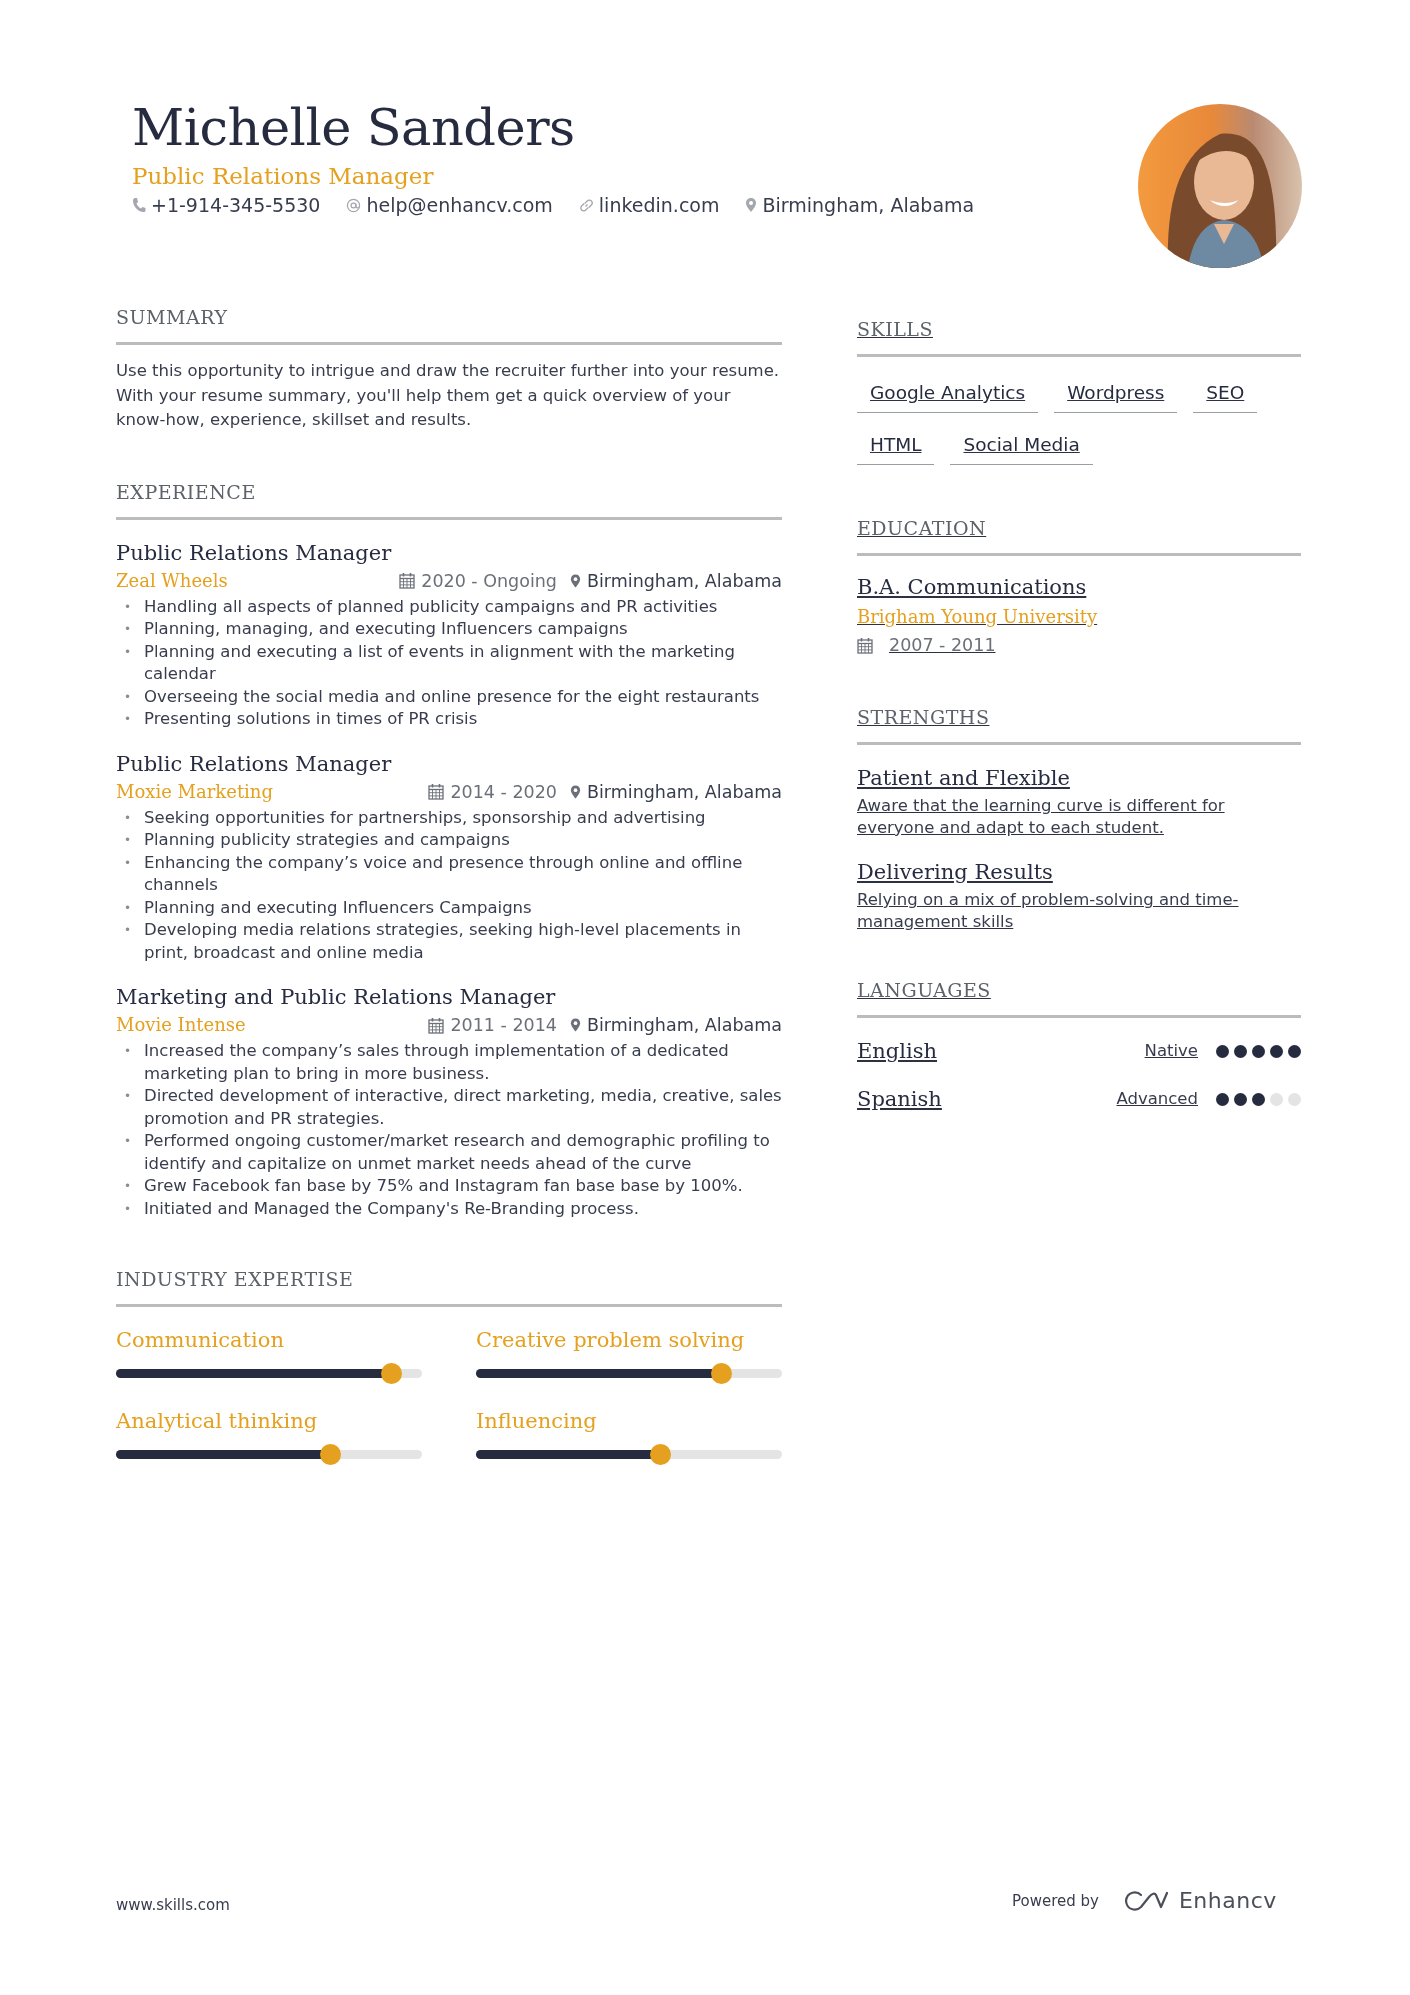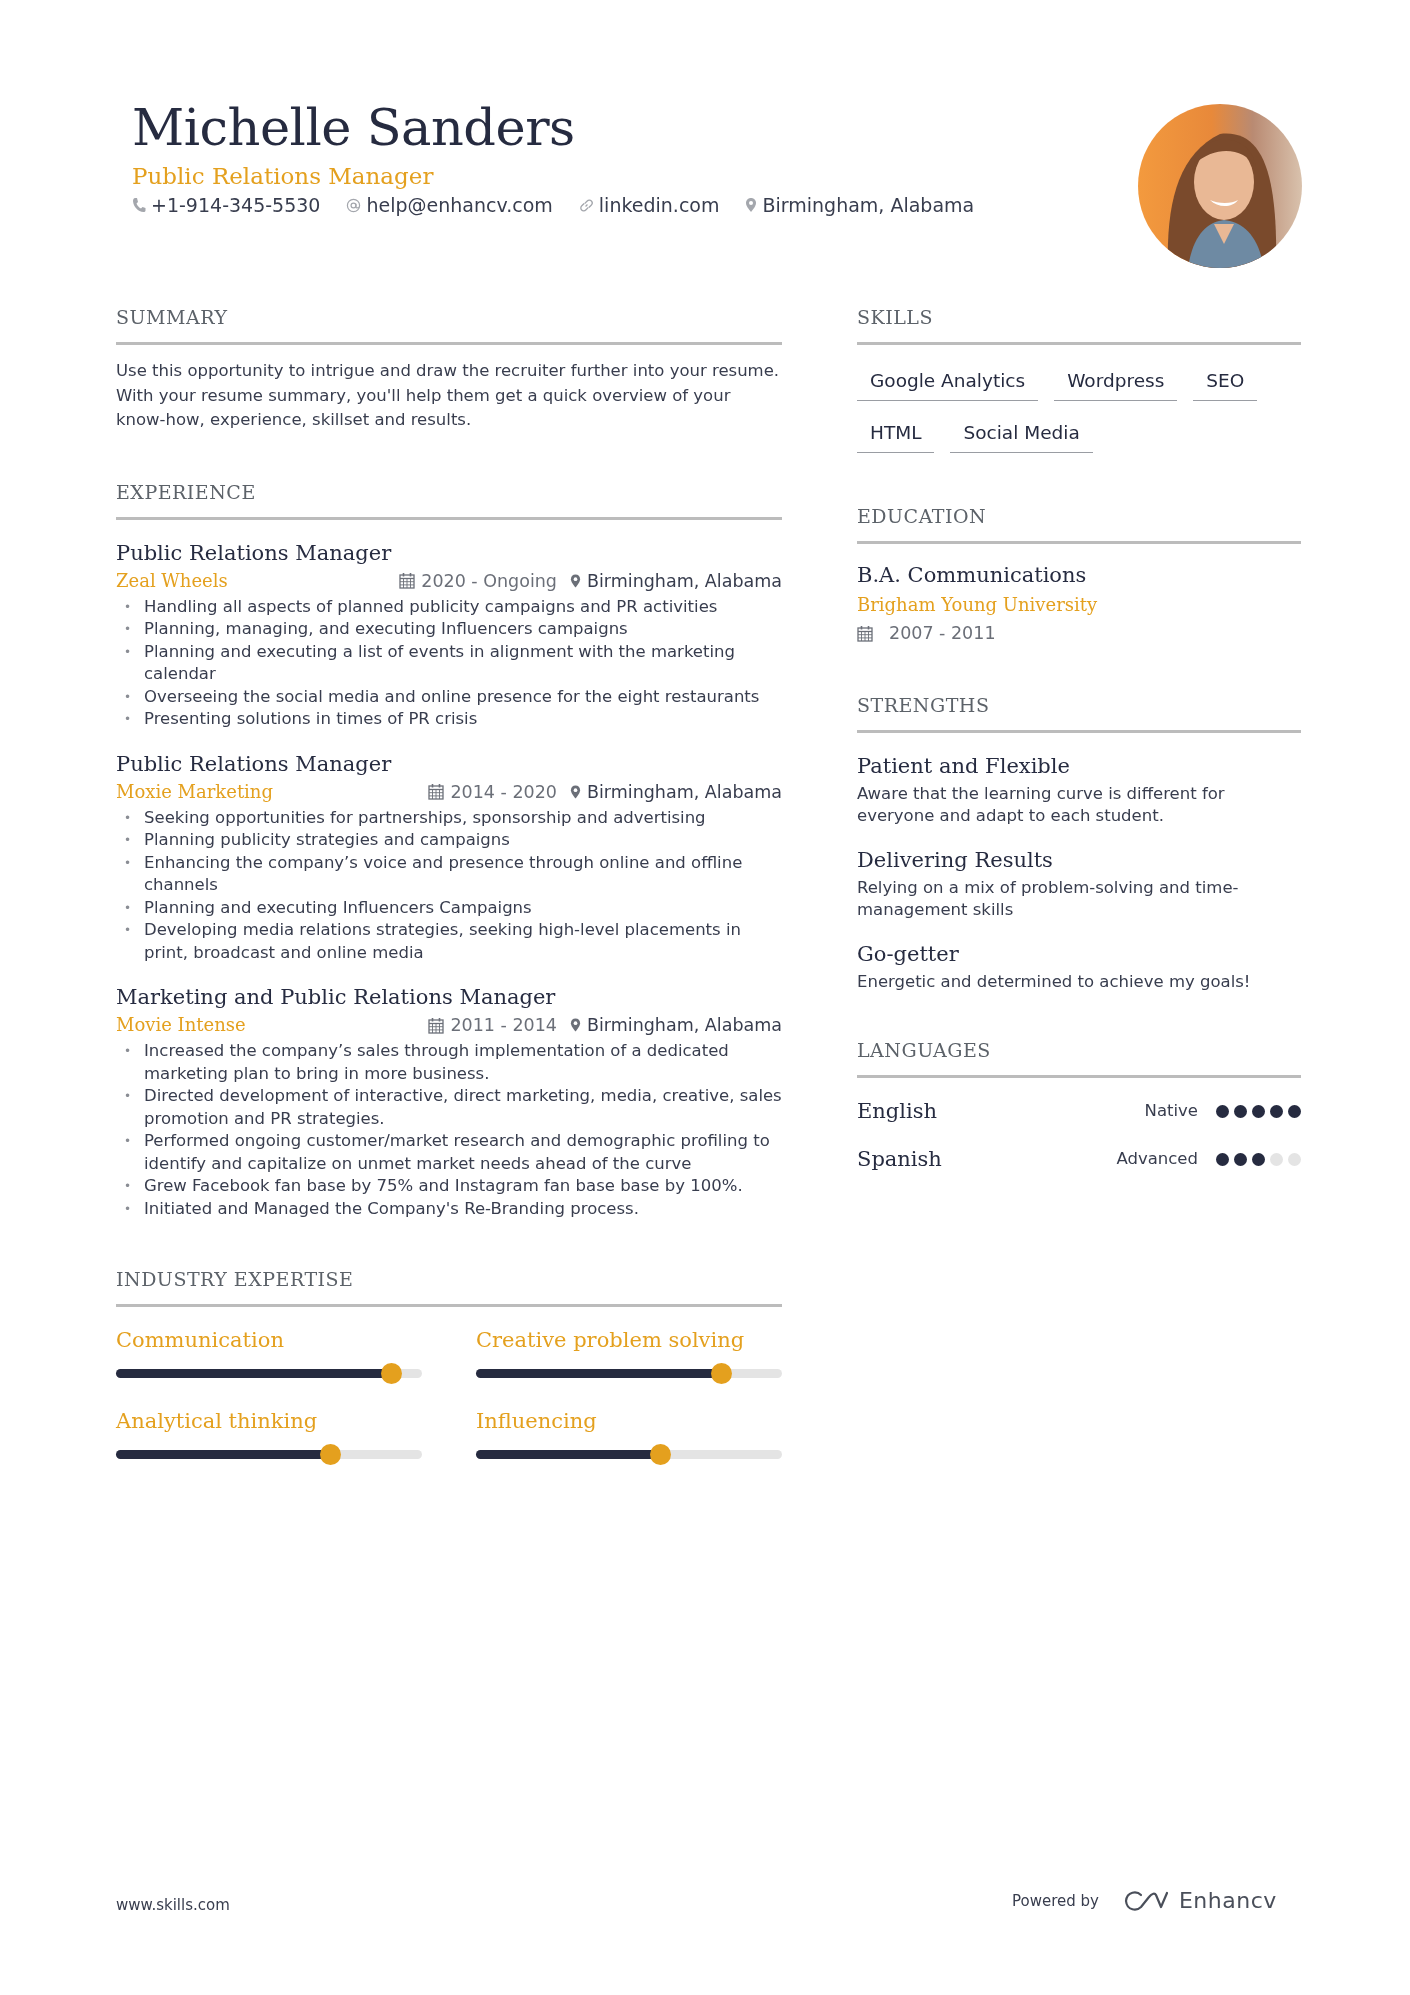--- a/index.html
+++ b/index.html
@@ -11,21 +11,21 @@
     .name { font-family: "DejaVu Serif", "Liberation Serif", serif; font-size: 51px; color: #262b40; letter-spacing: -0.5px; line-height: 64px; }
     .title { font-family: "DejaVu Serif", "Liberation Serif", serif; font-size: 23px; color: #e4a01e; margin-top: 0px; line-height: 32px; }
     .contacts { display: flex; gap: 26px; font-size: 19px; color: #383d4e; line-height: 26px; }
     .contact { display: flex; align-items: center; gap: 5px; }
     .contact svg { flex: none; }
 
     .photo { position: absolute; left: 1138px; top: 104px; width: 164px; height: 164px; border-radius: 50%; overflow: hidden; }
 
     
     .col-left { position: absolute; left: 116px; top: 304px; width: 666px; }
-    .col-right { position: absolute; left: 857px; top: 304px; width: 444px; }
+    .col-right { position: absolute; left: 857px; top: 316px; width: 444px; text-decoration: underline; }
 
     .section-title { font-family: "DejaVu Serif", "Liberation Serif", serif; font-size: 19px; color: #5c6269; letter-spacing: 0.5px; line-height: 26px; padding-bottom: 12px; border-bottom: 3px solid #bcbcbc; }
 
     .summary-text { font-size: 16.5px; line-height: 24.5px; color: #383d4e; margin-top: 14px; }
 
     .exp { margin-top: 18px; }
     .exp:first-of-type { margin-top: 16px; }
     .exp-role { font-family: "DejaVu Serif", "Liberation Serif", serif; font-size: 21px; color: #262b40; line-height: 30px; }
     .exp-meta { display: flex; align-items: center; justify-content: space-between; line-height: 26px; }
     .exp-company { font-family: "DejaVu Serif", "Liberation Serif", serif; font-size: 18px; color: #e4a01e; }
@@ -306,24 +306,20 @@
   <section style="margin-top:46px;">
     <div class="section-title">STRENGTHS</div>
     <div class="strength">
       <div class="strength-title">Patient and Flexible</div>
       <div class="strength-desc">Aware that the learning curve is different for everyone and adapt to each student.</div>
     </div>
     <div class="strength">
       <div class="strength-title">Delivering Results</div>
       <div class="strength-desc">Relying on a mix of problem-solving and time-management skills</div>
     </div>
-    <div class="strength">
-      <div class="strength-title">Go-getter</div>
-      <div class="strength-desc">Energetic and determined to achieve my goals!</div>
-    </div>
   </section>
 
   <section style="margin-top:44px;">
     <div class="section-title">LANGUAGES</div>
     <div class="lang-row">
       <span class="lang-name">English</span>
       <span class="lang-right">
         <span class="lang-level">Native</span>
         <span class="dots">
           <span class="dot on"></span>

